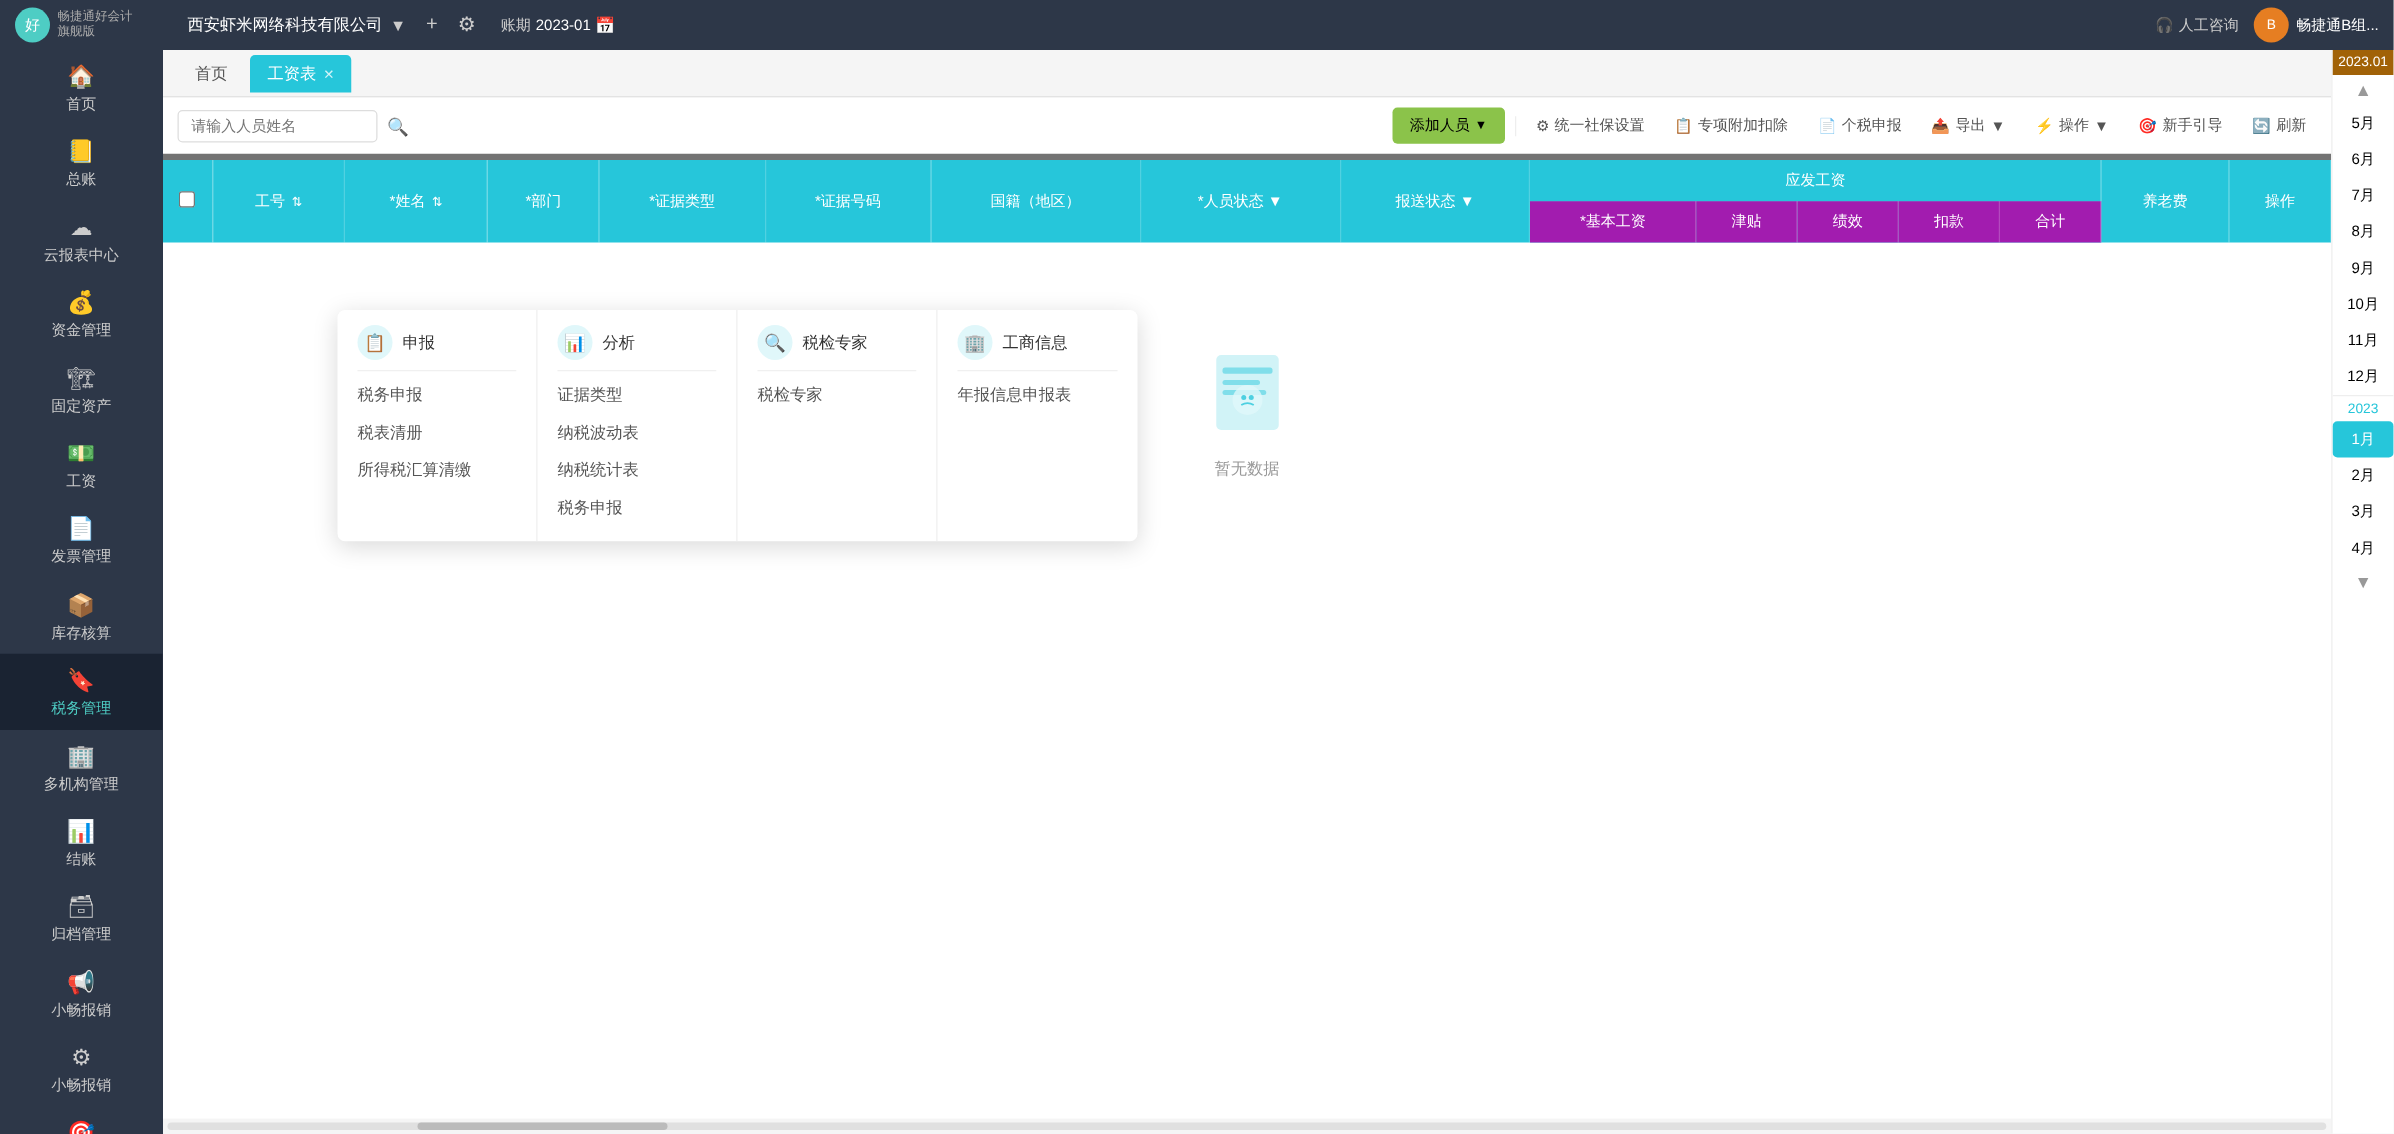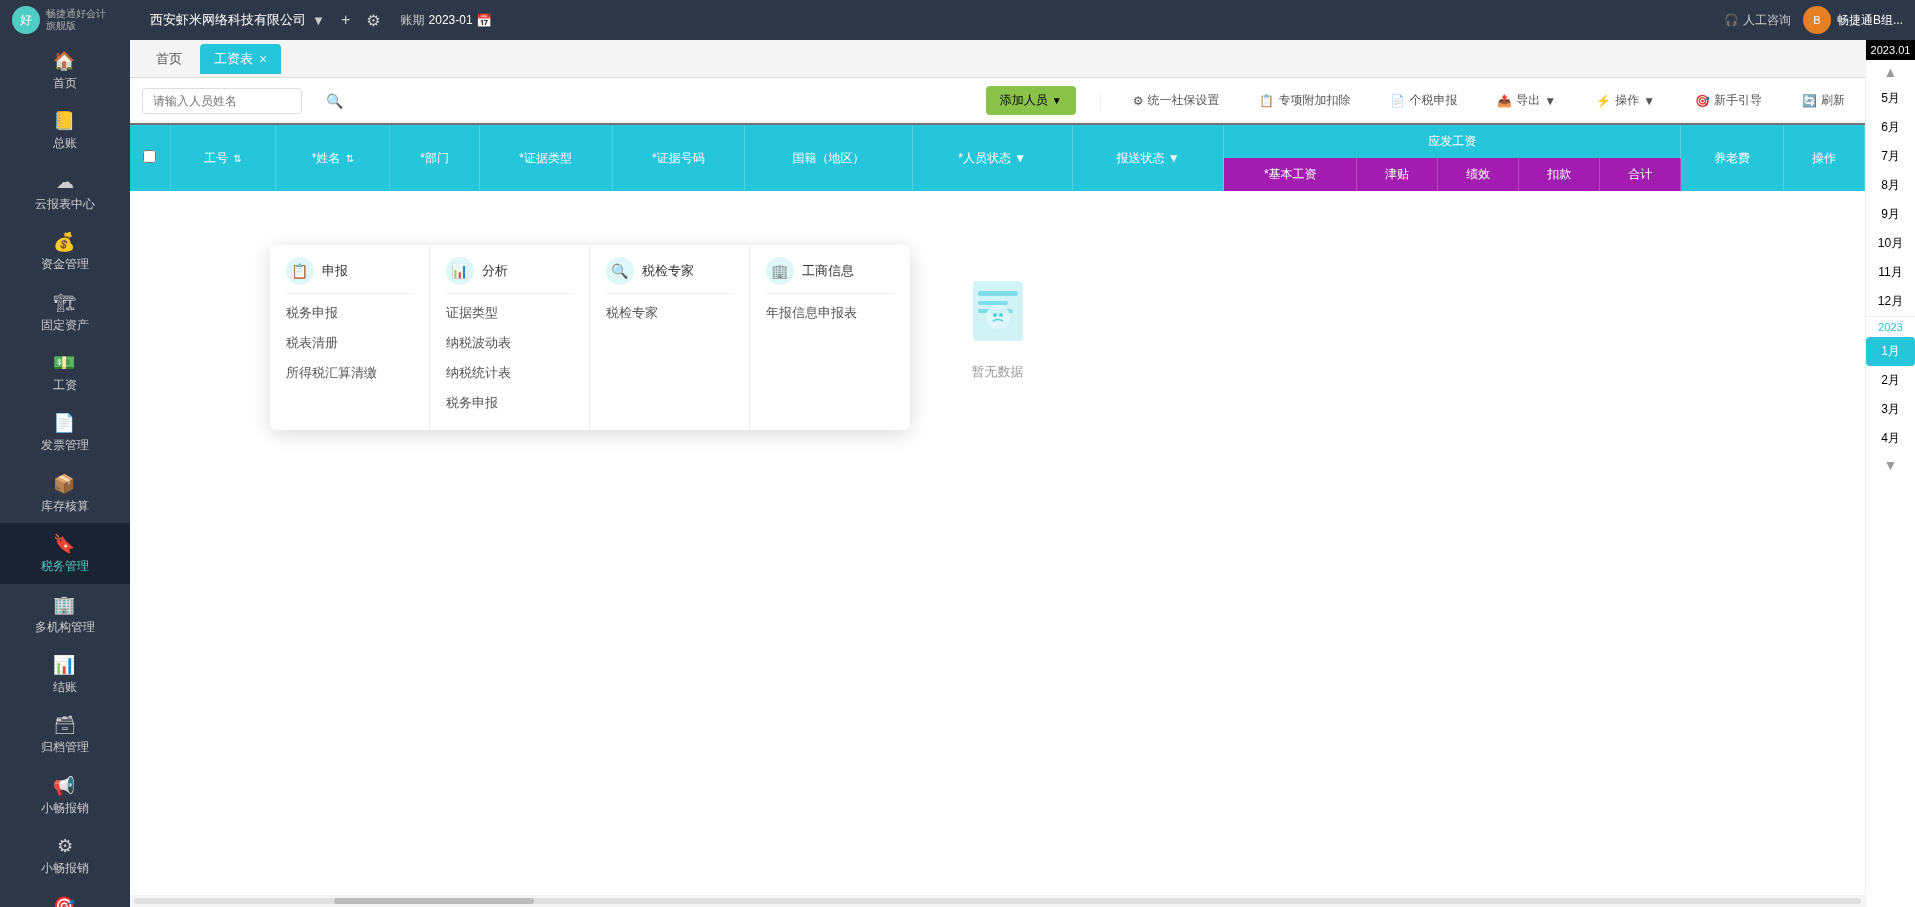--- a/index.html
+++ b/index.html
@@ -41,21 +41,21 @@
     .content-area { flex: 1; display: flex; flex-direction: column; overflow: hidden; position: relative; }
 
     
     .tab-bar { display: flex; align-items: center; background: #f5f5f5; border-bottom: 1px solid #ddd; padding: 0 12px; height: 38px; gap: 4px; }
     .tab-item { padding: 6px 14px; font-size: 13px; cursor: pointer; border-radius: 4px 4px 0 0; color: #555; }
     .tab-item.active { background: #26c6da; color: white; display: flex; align-items: center; gap: 6px; }
     .tab-close { cursor: pointer; font-size: 14px; color: rgba(255,255,255,0.8); }
     .tab-home { background: none; color: #555; }
 
     
-    .toolbar { display: flex; align-items: center; background: #fff; padding: 8px 12px; border-bottom: 2px solid #737373; gap: 24px; }
+    .toolbar { display: flex; align-items: center; background: #fff; padding: 8px 12px; border-bottom: 5px solid #737373; gap: 8px; }
     .search-input { border: 1px solid #ddd; border-radius: 4px; padding: 5px 10px; font-size: 12px; width: 160px; outline: none; }
     .search-icon-btn { background: none; border: none; cursor: pointer; color: #999; font-size: 14px; }
     .add-person-btn { background: #8bc34a; color: #000000; border: none; border-radius: 4px; padding: 6px 14px; font-size: 12px; cursor: pointer; display: flex; align-items: center; gap: 4px; margin-left: auto; }
     .add-person-btn .dropdown-arrow { font-size: 10px; }
     .toolbar-action { display: flex; align-items: center; gap: 4px; color: #555; font-size: 12px; cursor: pointer; padding: 4px 8px; border-radius: 4px; }
     .toolbar-divider { width: 1px; height: 16px; background: #eee; }
 
     
     .table-container { flex: 1; overflow: auto; background: #fff; }
     table { width: 100%; border-collapse: collapse; min-width: 1200px; }
@@ -71,21 +71,21 @@
     .dropdown-menu { position: absolute; top: 120px; left: 140px; background: white; border-radius: 6px; box-shadow: 0 4px 20px rgba(0,0,0,0.15); z-index: 200; width: 640px; padding: 0; pointer-events: all; }
     .dropdown-categories { display: grid; grid-template-columns: repeat(4, 1fr); }
     .dropdown-category { padding: 12px 16px 16px; }
     .category-header { display: flex; align-items: center; gap: 8px; padding-bottom: 8px; border-bottom: 1px solid #f0f0f0; margin-bottom: 8px; color: #333; font-size: 13px; font-weight: 500; }
     .category-icon { width: 28px; height: 28px; background: #e0f7fa; border-radius: 50%; display: flex; align-items: center; justify-content: center; font-size: 14px; }
     .category-items { display: flex; flex-direction: column; gap: 8px; }
     .category-item { color: #555; font-size: 13px; cursor: pointer; padding: 2px 0; }
 
     
     .date-panel { width: 50px; background: #fff; border-left: 1px solid #eee; display: flex; flex-direction: column; align-items: center; overflow-y: auto; position: relative; }
-    .date-panel-header { background: #000000; color: white; font-size: 11px; text-align: center; padding: 4px 2px; width: 100%; }
+    .date-panel-header { background: #a16207; color: white; font-size: 11px; text-align: center; padding: 4px 2px; width: 100%; }
     .date-nav-btn { background: none; border: none; cursor: pointer; color: #999; font-size: 14px; padding: 4px; }
     .date-month { font-size: 12px; color: #000000; padding: 6px 4px; text-align: center; cursor: pointer; width: 100%; }
     .date-month.current { background: #26c6da; color: white; border-radius: 4px; }
     .date-year-label { font-size: 11px; color: #26c6da; text-align: center; padding: 4px; border-top: 1px solid #eee; width: 100%; }
 
     
     .bottom-scroll { height: 12px; background: #f5f5f5; display: flex; align-items: center; padding: 0 4px; }
     .scroll-track { flex: 1; height: 6px; background: #e0e0e0; border-radius: 3px; position: relative; }
     .scroll-thumb { width: 200px; height: 6px; background: #bbb; border-radius: 3px; position: absolute; left: 200px; }
 

